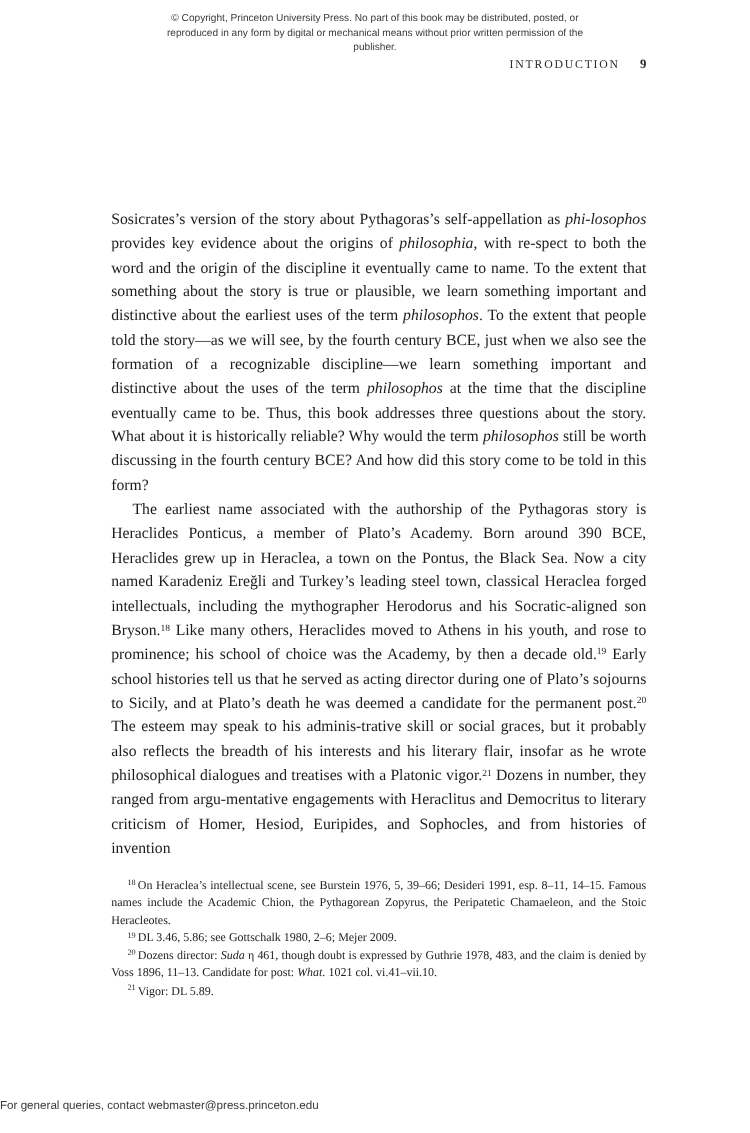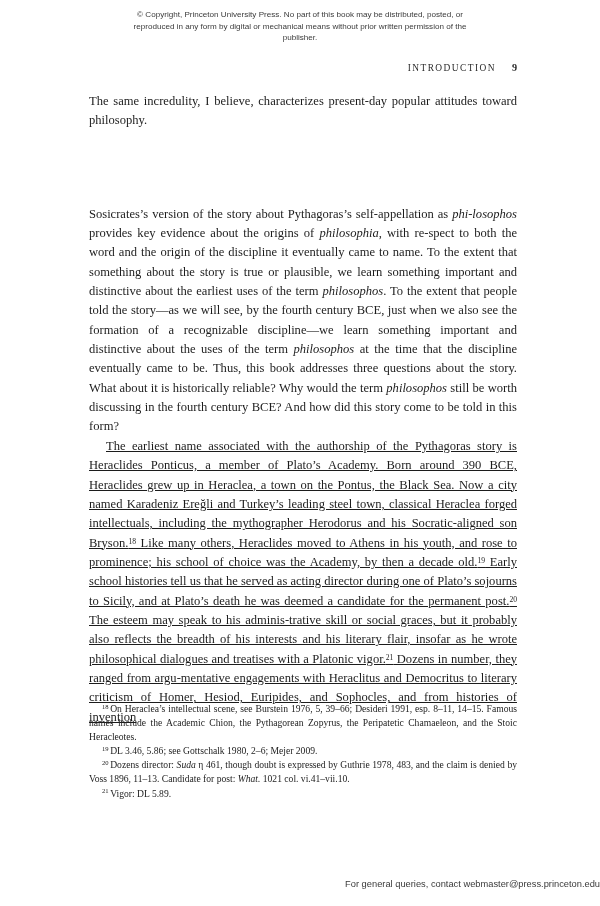--- a/index.html
+++ b/index.html
@@ -33,21 +33,21 @@
     font-size: 8.1px;
     line-height: 11.6px;
     text-align: center;
     color: #3a3a3a;
   }
 
   
   .running-head {
     position: absolute;
     left: 89px;
-    top: 62px;
+    top: 46px;
     width: 428px;
     text-align: right;
     font-size: 9.4px;
     letter-spacing: 1.45px;
     color: #2a2a2a;
   }
   .running-head .rh-title {
     display: inline;
   }
   .running-head .rh-page {
@@ -70,21 +70,20 @@
     margin: 0;
     font-size: 12.55px;
     line-height: 19.35px;
     text-align: justify;
     text-justify: inter-word;
     hyphens: manual;
     color: #1c1c1c;
   }
   p.body-par.indent {
     text-indent: 17px;
-    text-decoration: underline;
   }
 
   h2.section-heading {
     margin: 0;
     font-size: 14.2px;
     font-weight: normal;
     line-height: 19px;
     letter-spacing: 0.08px;
     color: #1c1c1c;
   }
@@ -121,40 +120,39 @@
     line-height: 0;
     margin-right: 1.6px;
   }
 
   
   .footer-note {
     position: absolute;
     left: 0;
     top: 879px;
     width: 600px;
-    text-align: right;
+    text-align: left;
     font-family: "Liberation Sans", sans-serif;
     font-size: 9.3px;
     color: #3a3a3a;
   }
 </style>
 </head>
 <body>
 
 <div class="page">
 
   <div class="copyright">© Copyright, Princeton University Press. No part of this book may be distributed, posted, or reproduced in any form by digital or mechanical means without prior written permission of the publisher.</div>
 
   <div class="running-head">
     <span class="rh-title">INTRODUCTION</span><span class="rh-page">9</span>
   </div>
 
   <div class="text-column">
 
-    <p class="body-par">The same incredulity, I believe, characterizes present-day popular attitudes toward philosophy.</p>
 
     <div class="spacer-before-heading"></div>
 
 
     <div class="spacer-after-heading"></div>
 
     <p class="body-par"><span>Sosicrates’s version of the story about Pythagoras’s self-appellation as </span><i>phi-losophos</i><span> provides key evidence about the origins of </span><i>philosophia</i><span>, with re-spect to both the word and the origin of the discipline it eventually came to name. To the extent that something about the story is true or plausible, we learn something important and distinctive about the earliest uses of the term </span><i>philosophos</i><span>. To the extent that people told the story—as we will see, by the fourth century BCE, just when we also see the formation of a recognizable discipline—we learn something important and distinctive about the uses of the term </span><i>philosophos</i><span> at the time that the discipline eventually came to be. Thus, this book addresses three questions about the story. What about it is historically reliable? Why would the term </span><i>philosophos</i><span> still be worth discussing in the fourth century BCE? And how did this story come to be told in this form?</span></p>
 
     <p class="body-par indent"><span>The earliest name associated with the authorship of the Pythagoras story is Heraclides Ponticus, a member of Plato’s Academy. Born around 390 BCE, Heraclides grew up in Heraclea, a town on the Pontus, the Black Sea. Now a city named Karadeniz Ereğli and Turkey’s leading steel town, classical Heraclea forged intellectuals, including the mythographer Herodorus and his Socratic-aligned son Bryson.</span><sup class="fn-ref">18</sup><span> Like many others, Heraclides moved to Athens in his youth, and rose to prominence; his school of choice was the Academy, by then a decade old.</span><sup class="fn-ref">19</sup><span> Early school histories tell us that he served as acting director during one of Plato’s sojourns to Sicily, and at Plato’s death he was deemed a candidate for the permanent post.</span><sup class="fn-ref">20</sup><span> The esteem may speak to his adminis-trative skill or social graces, but it probably also reflects the breadth of his interests and his literary flair, insofar as he wrote philosophical dialogues and treatises with a Platonic vigor.</span><sup class="fn-ref">21</sup><span> Dozens in number, they ranged from argu-mentative engagements with Heraclitus and Democritus to literary criticism of Homer, Hesiod, Euripides, and Sophocles, and from histories of invention</span></p>
 

